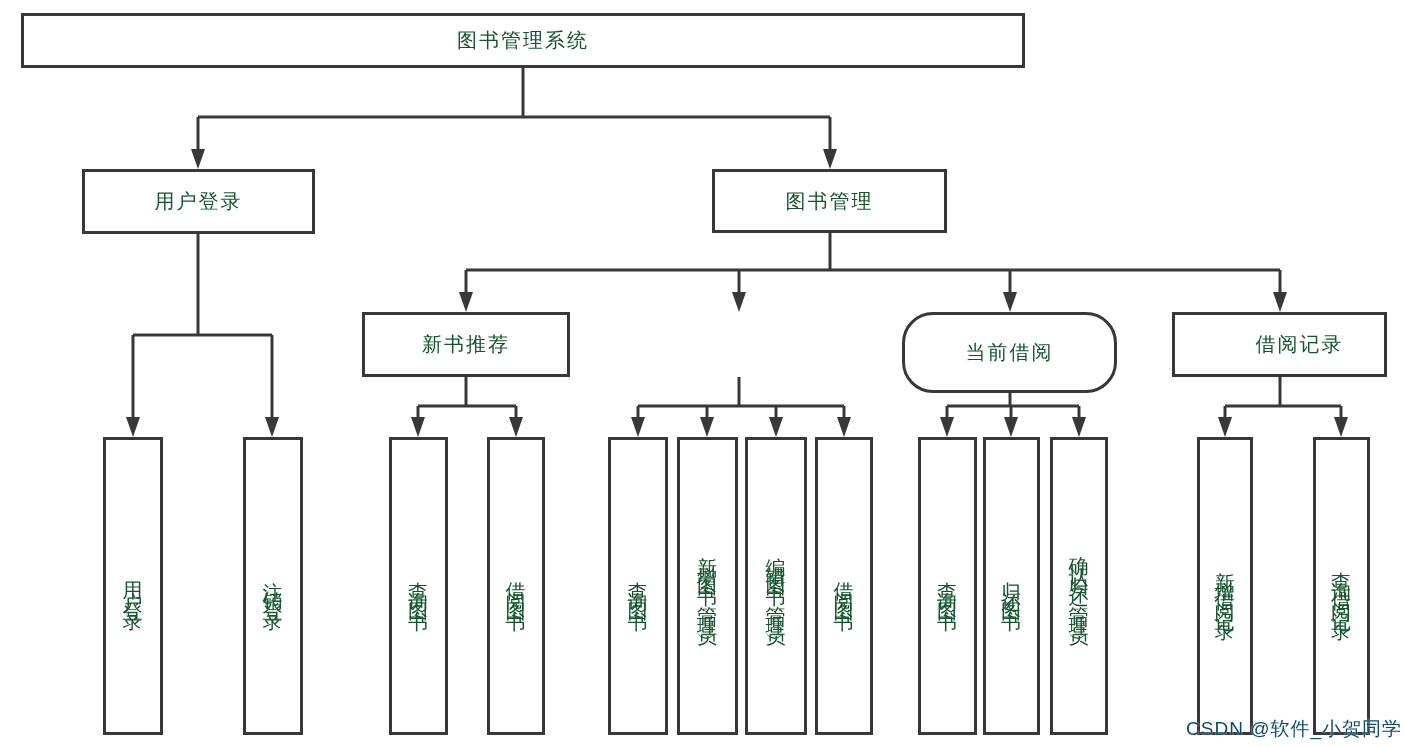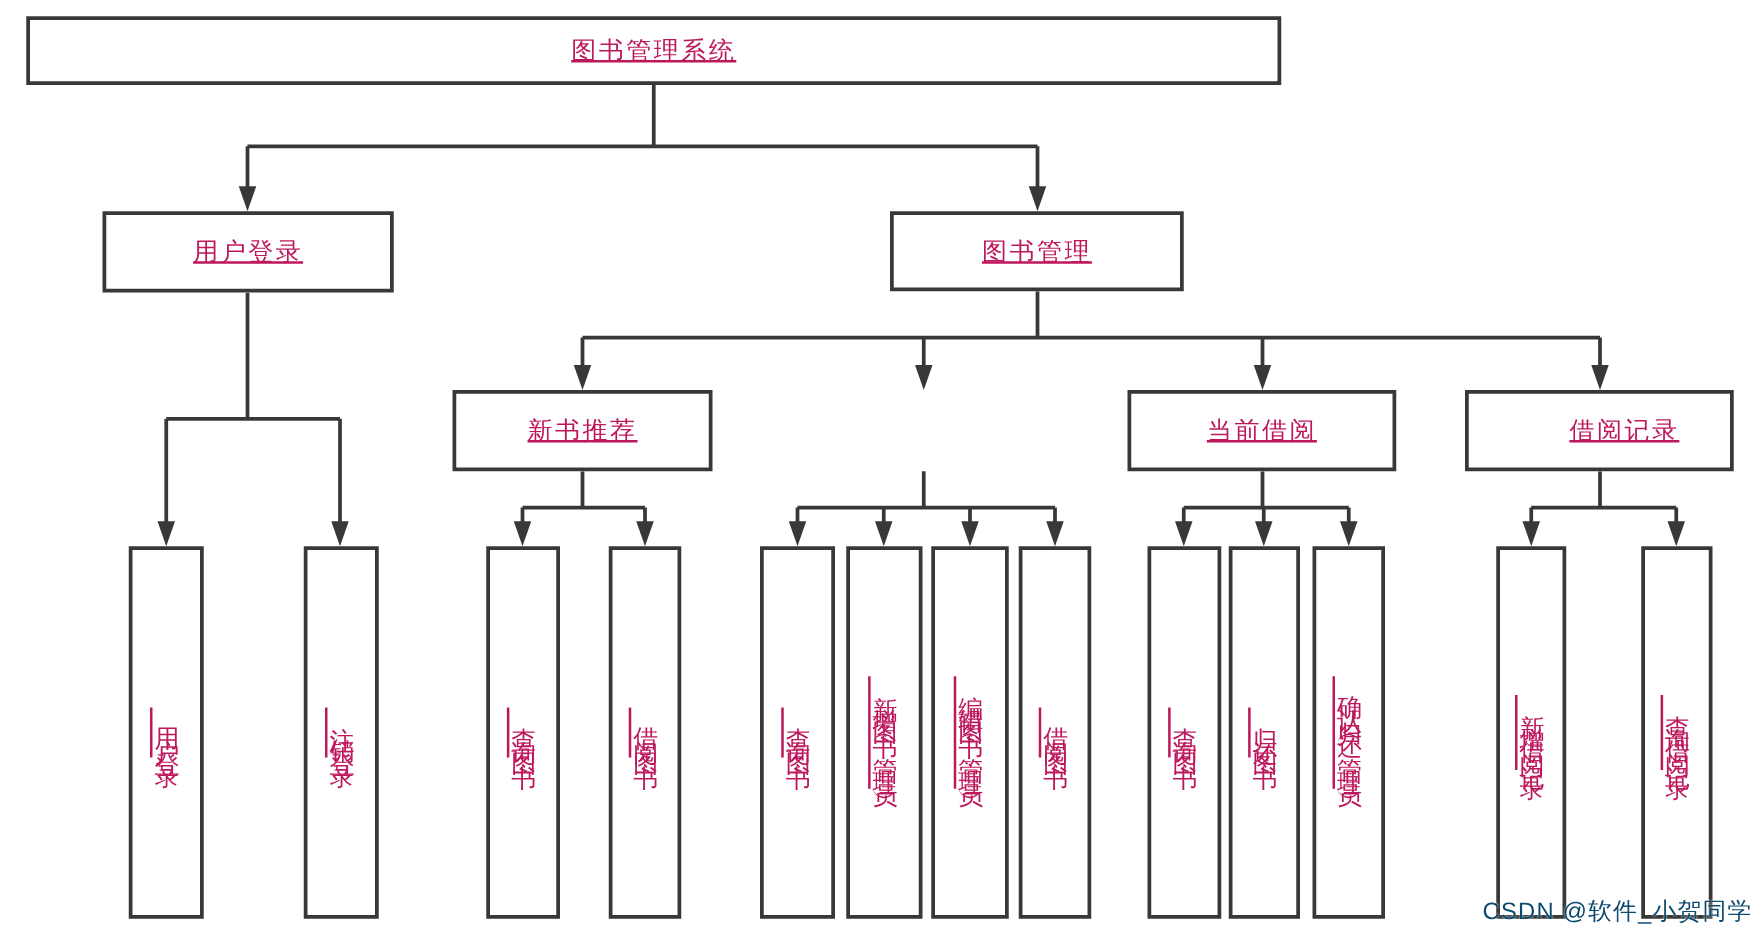--- a/index.html
+++ b/index.html
@@ -15,25 +15,24 @@
     position: absolute;
     left: 0; top: 0;
     width: 1405px; height: 747px;
     pointer-events: none;
   }
   .node {
     position: absolute;
     box-sizing: border-box;
     background: #ffffff;
     border: 3px solid #383838;
-    color: #be185d;
+    color: #14532d;
     display: flex;
     align-items: center;
     justify-content: center;
-    text-decoration: underline;
   }
   .hbox {
     font-size: 20px;
     letter-spacing: 2px;
     white-space: nowrap;
   }
   .vbox > span {
     writing-mode: vertical-rl;
     text-orientation: mixed;
     font-size: 20px;
@@ -146,21 +145,21 @@
       <polygon points="1334,417 1348,417 1341,437"></polygon>
     </g>
   </svg>
 
   <div class="node hbox" style="left:21px; top:13px; width:1004px; height:55px;">图书管理系统</div>
 
   <div class="node hbox" style="left:82px; top:169px; width:233px; height:65px;">用户登录</div>
   <div class="node hbox" style="left:362px; top:312px; width:208px; height:65px;">新书推荐</div>
 
   <div class="node hbox" style="left:712px; top:169px; width:235px; height:64px;">图书管理</div>
-  <div class="node hbox" style="left:902px; top:312px; width:215px; height:65px;">当前借阅</div>
+  <div class="node hbox" style="left:902px; top:312px; width:215px; height:81px;border-radius:31px;">当前借阅</div>
   <div class="node hbox" style="left:1172px; top:312px; width:215px; height:65px;padding-left:40px;">借阅记录</div>
 
   <div class="node vbox" style="left:103px; top:437px; width:60px; height:298px;">
     <span>用户登录</span>
   </div>
   <div class="node vbox" style="left:243px; top:437px; width:60px; height:298px;">
     <span>注销登录</span>
   </div>
 
   <div class="node vbox" style="left:389px; top:437px; width:59px; height:298px;">

